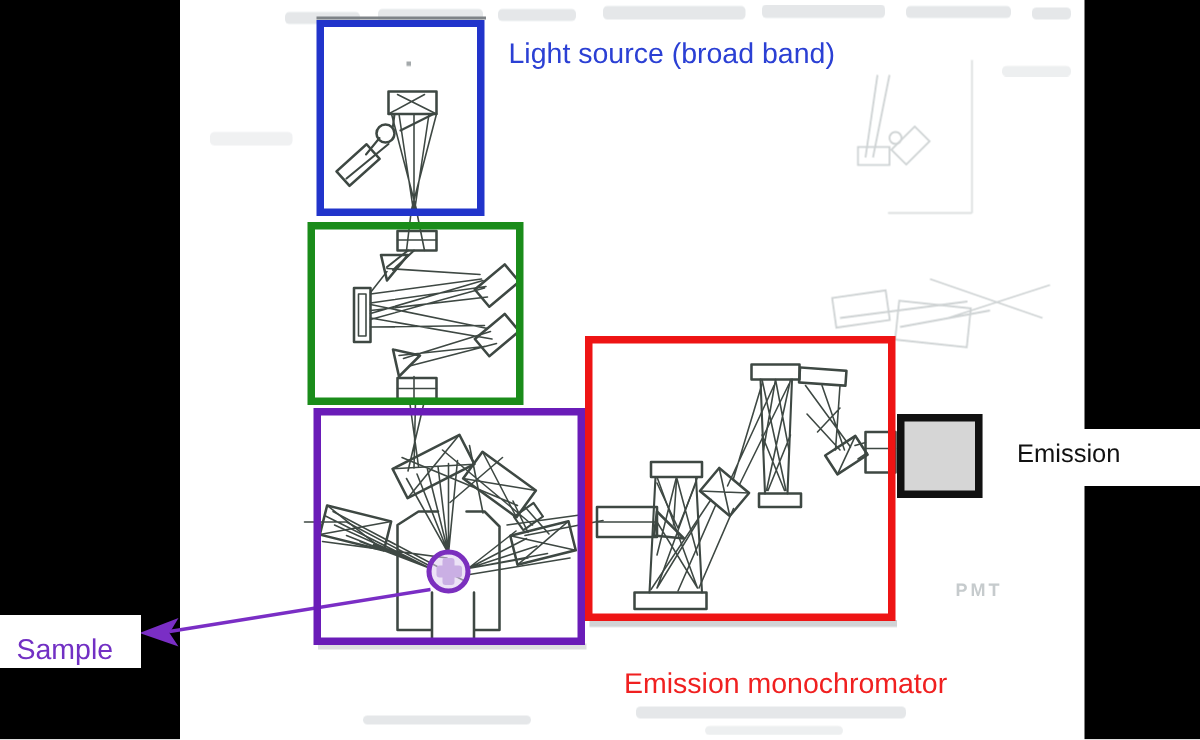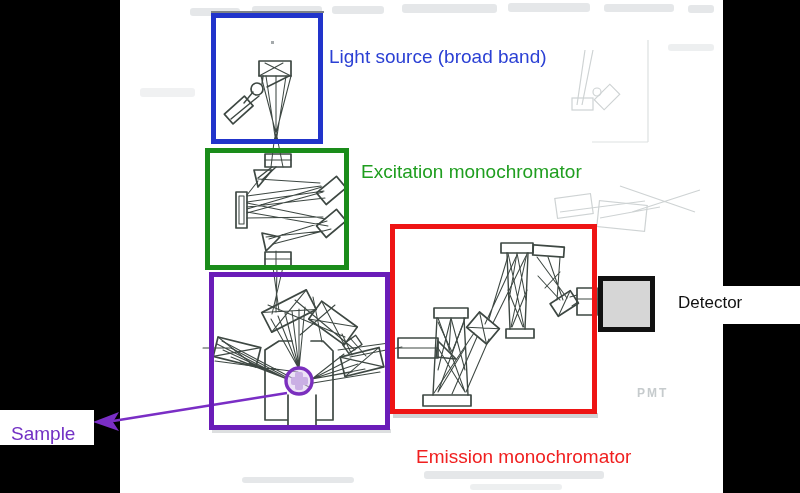--- a/index.html
+++ b/index.html
@@ -13,21 +13,21 @@
          z-index:5;display:flex;align-items:flex-end;box-sizing:border-box;padding-left:11px;}
   #art{position:absolute;left:0;top:0;z-index:4;pointer-events:none;}
   .cbox{position:absolute;box-sizing:border-box;z-index:6;border-style:solid;border-width:5px;background:transparent;}
   #box-light{left:211px;top:13px;width:112px;height:131px;border-color:var(--box_blue,#2134cb);}
   #box-exc{left:205px;top:148px;width:144px;height:122px;border-color:var(--box_green,#1a8c1a);}
   #box-samp{left:209px;top:272px;width:181px;height:158px;border-color:var(--box_purple,#6a1cb8);}
   #box-emis{left:390px;top:224px;width:207px;height:190px;border-color:var(--box_red,#ee1414);}
   #box-det{left:598px;top:276px;width:57px;height:56px;border-color:var(--detector_border,#111);
            background:var(--detector_fill,#d6d6d6);}
   .lbl{position:absolute;z-index:7;font-size:19px;line-height:1.1;white-space:nowrap;}
-  #lbl-light{left:329px;top:27px;color:var(--label_blue,#2b40d4);margin-top:20px;}
+  #lbl-light{left:339px;top:27px;color:var(--label_blue,#2b40d4);}
   #lbl-exc{left:361px;top:162px;color:var(--label_green,#1f9e1f);}
   #lbl-samp{left:172px;top:449px;color:var(--label_purple,#7230c4);}
   #lbl-emis{left:416px;top:447px;color:var(--label_red,#f02020);}
   #lbl-det{left:678px;top:294px;color:var(--label_black,#111);font-size:17px;}
   #lbl-sample{color:var(--label_purple,#7230c4);font-size:19px;}
   #lbl-pmt{left:609px;top:387px;color:#c6cbcd;font-size:12px;font-weight:bold;letter-spacing:2px;z-index:4;padding-left:28px;}
   
   .ln{fill:none;stroke:var(--line_art,#3e4843);stroke-width:1.4;stroke-linejoin:round;stroke-linecap:round;}
   .ln2{stroke-width:1.7;}
   .thin{stroke-width:1.05;}
@@ -163,22 +163,21 @@
     </g>
   </svg>
 
   <div class="cbox" id="box-light"></div>
   <div class="cbox" id="box-exc"></div>
   <div class="cbox" id="box-samp"></div>
   <div class="cbox" id="box-emis"></div>
   <div class="cbox" id="box-det"></div>
 
   <div class="lbl" id="lbl-light">Light source (broad band)</div>
-  <div class="lbl" id="lbl-exc">Excitation monochromator</div>
   <div class="lbl" id="lbl-emis">Emission monochromator</div>
-  <div class="lbl" id="lbl-det">Detector</div>
+  <div class="lbl" id="lbl-det">Emission</div>
   <div class="lbl" id="lbl-pmt">PMT</div>
 
   <div class="sample-callout-box">
     <span class="lbl-inline" id="lbl-sample">Sample</span>
   </div>
 
 </div>
 
 </body></html>

